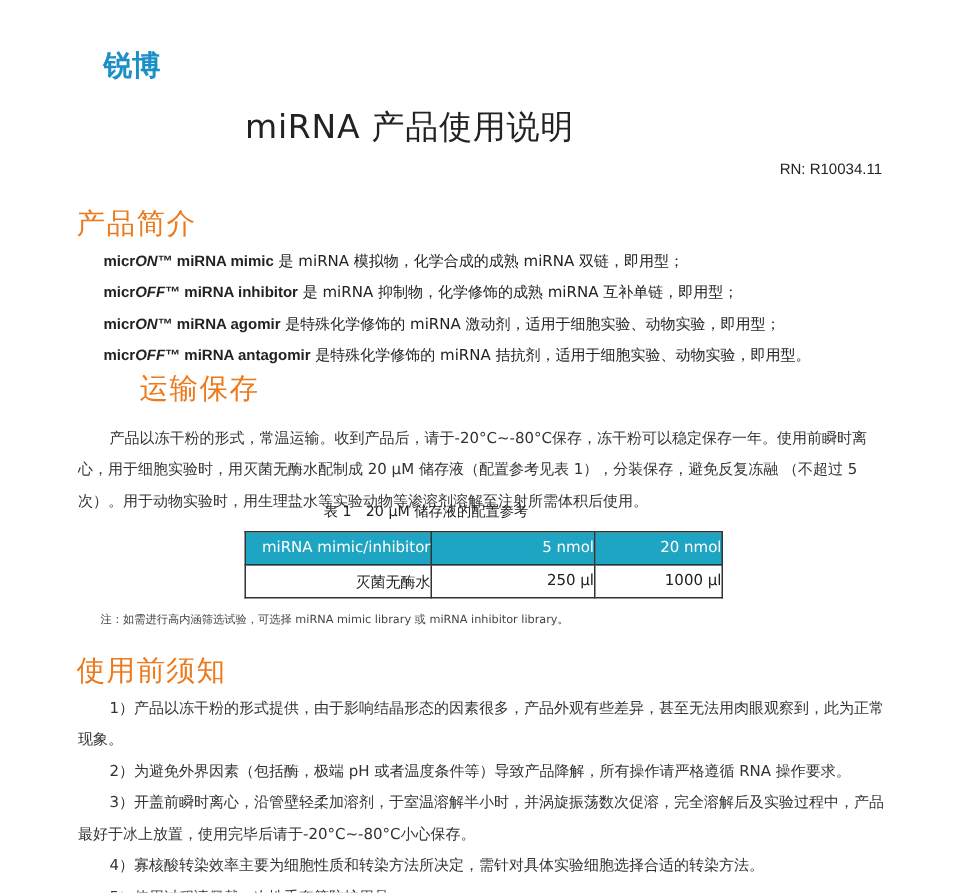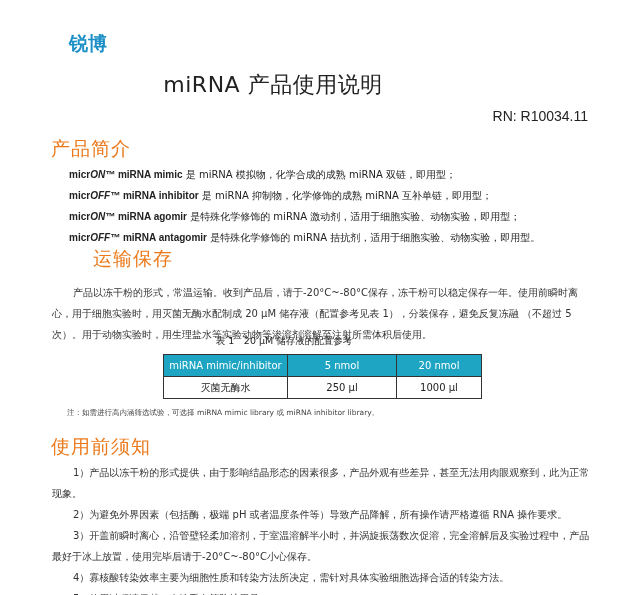--- a/index.html
+++ b/index.html
@@ -3,30 +3,30 @@
 <meta charset="utf-8">
 <style>
   html, body { margin:0; padding:0; background:#ffffff; }
   body { width:640px; height:595px; position:relative; overflow:hidden;
          font-family:"DejaVu Sans","Liberation Sans",sans-serif; color:#222; }
   .logo { position:absolute; left:48px; top:32px; height:24px; display:flex; align-items:center; }
   .logo .brand { font-family:"Liberation Sans",sans-serif; font-weight:bold; font-size:25px; color:#1b8fc6; letter-spacing:0.5px; line-height:24px; }
   .logo .brand .o { color:#ec7a1c; }
   .logo .cn { font-size:19px; color:#1b8fc6; margin-left:21px; font-weight:bold; }
   .title { position:absolute; left:0; width:546px; top:70px; text-align:center; font-size:22px; color:#222; letter-spacing:0.5px; }
-  .rn { position:absolute; right:52px; top:108px; font-size:14px; color:#222; font-family:"Liberation Sans",sans-serif;margin-left:30px; }
+  .rn { position:absolute; right:52px; top:108px; font-size:10px; color:#222; font-family:"Liberation Sans",sans-serif;margin-left:30px; }
   .h { position:absolute; left:51px; font-size:19px; color:#ec7a1c; letter-spacing:1px; }
   .intro { position:absolute; left:69px; top:164px; font-size:10px; line-height:21px; color:#222; }
   .intro b { font-family:"Liberation Sans",sans-serif; font-weight:bold; }
   .intro i { font-style:italic; }
   .para { position:absolute; left:52px; width:540px; font-size:10px; line-height:21px; color:#333; }
   .para .ind { display:inline-block; width:21px; }
   .caption { position:absolute; left:0; width:568px; top:335px; text-align:center; font-size:9.5px; color:#222; }
   table.stock { position:absolute; left:163px; top:354px; border-collapse:collapse; font-size:10px; }
-  table.stock td { border:1px solid #333; height:21px; text-align:center; padding:0; }
+  table.stock td { border:1px solid #333; height:21px; text-align:right; padding:0; }
   table.stock tr.head td { background:#1da5c3; color:#ffffff; }
   .note { position:absolute; left:67px; top:408px; font-size:7.5px; color:#444;text-align:right; }
   .list { position:absolute; left:52px; top:462px; width:545px; font-size:10px; line-height:21px; color:#333; }
   .list .ind { display:inline-block; width:21px; }
 </style>
 </head>
 <body>
 
 <div class="logo">
   <span class="cn">锐博</span>

